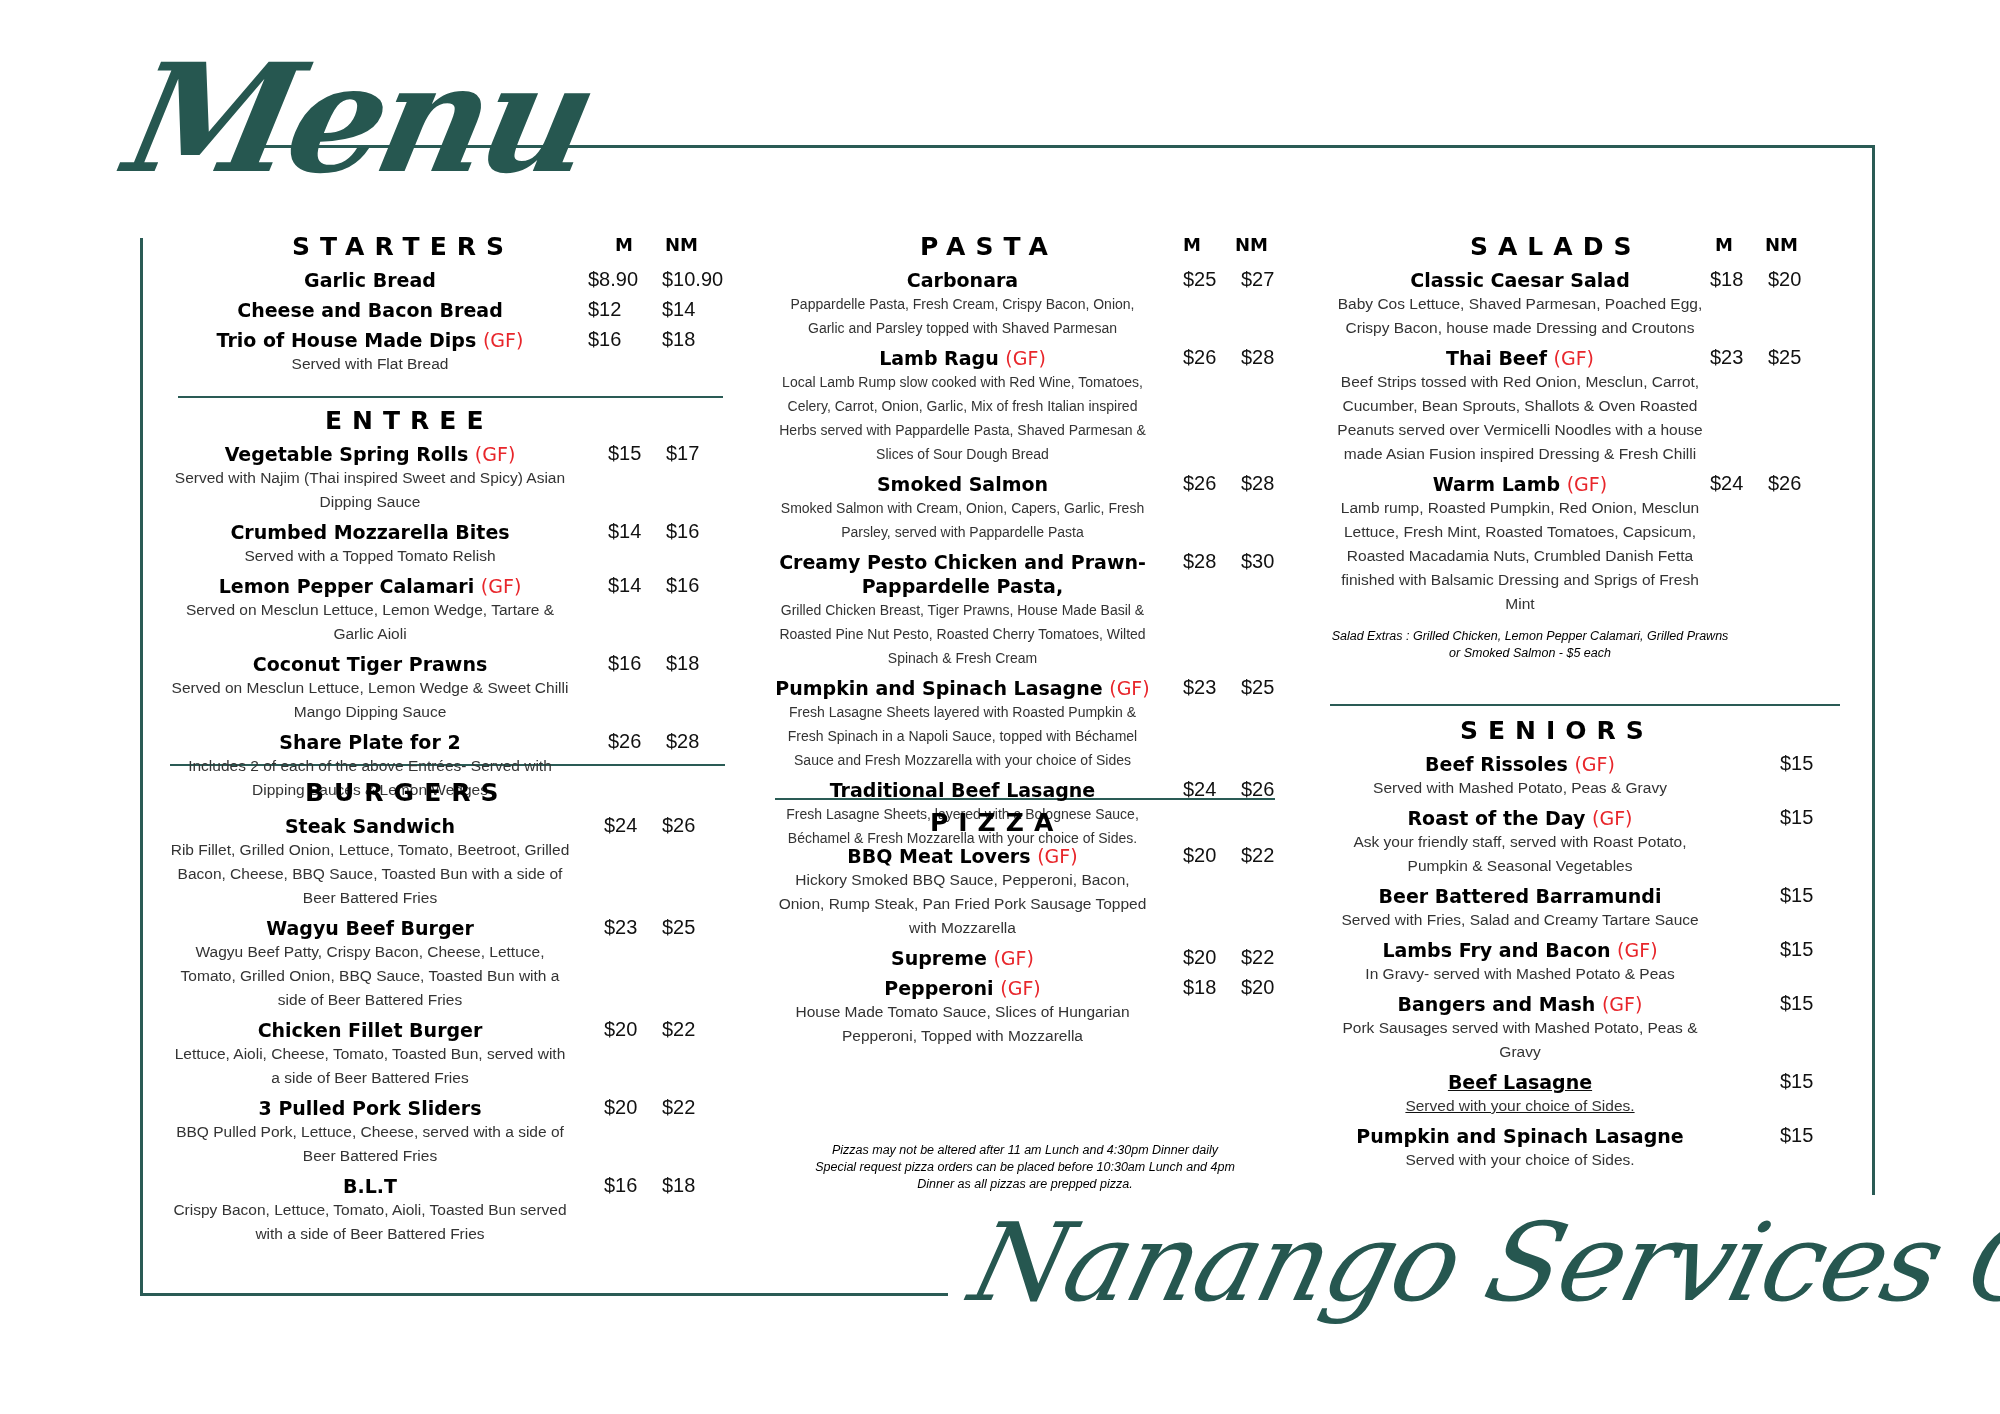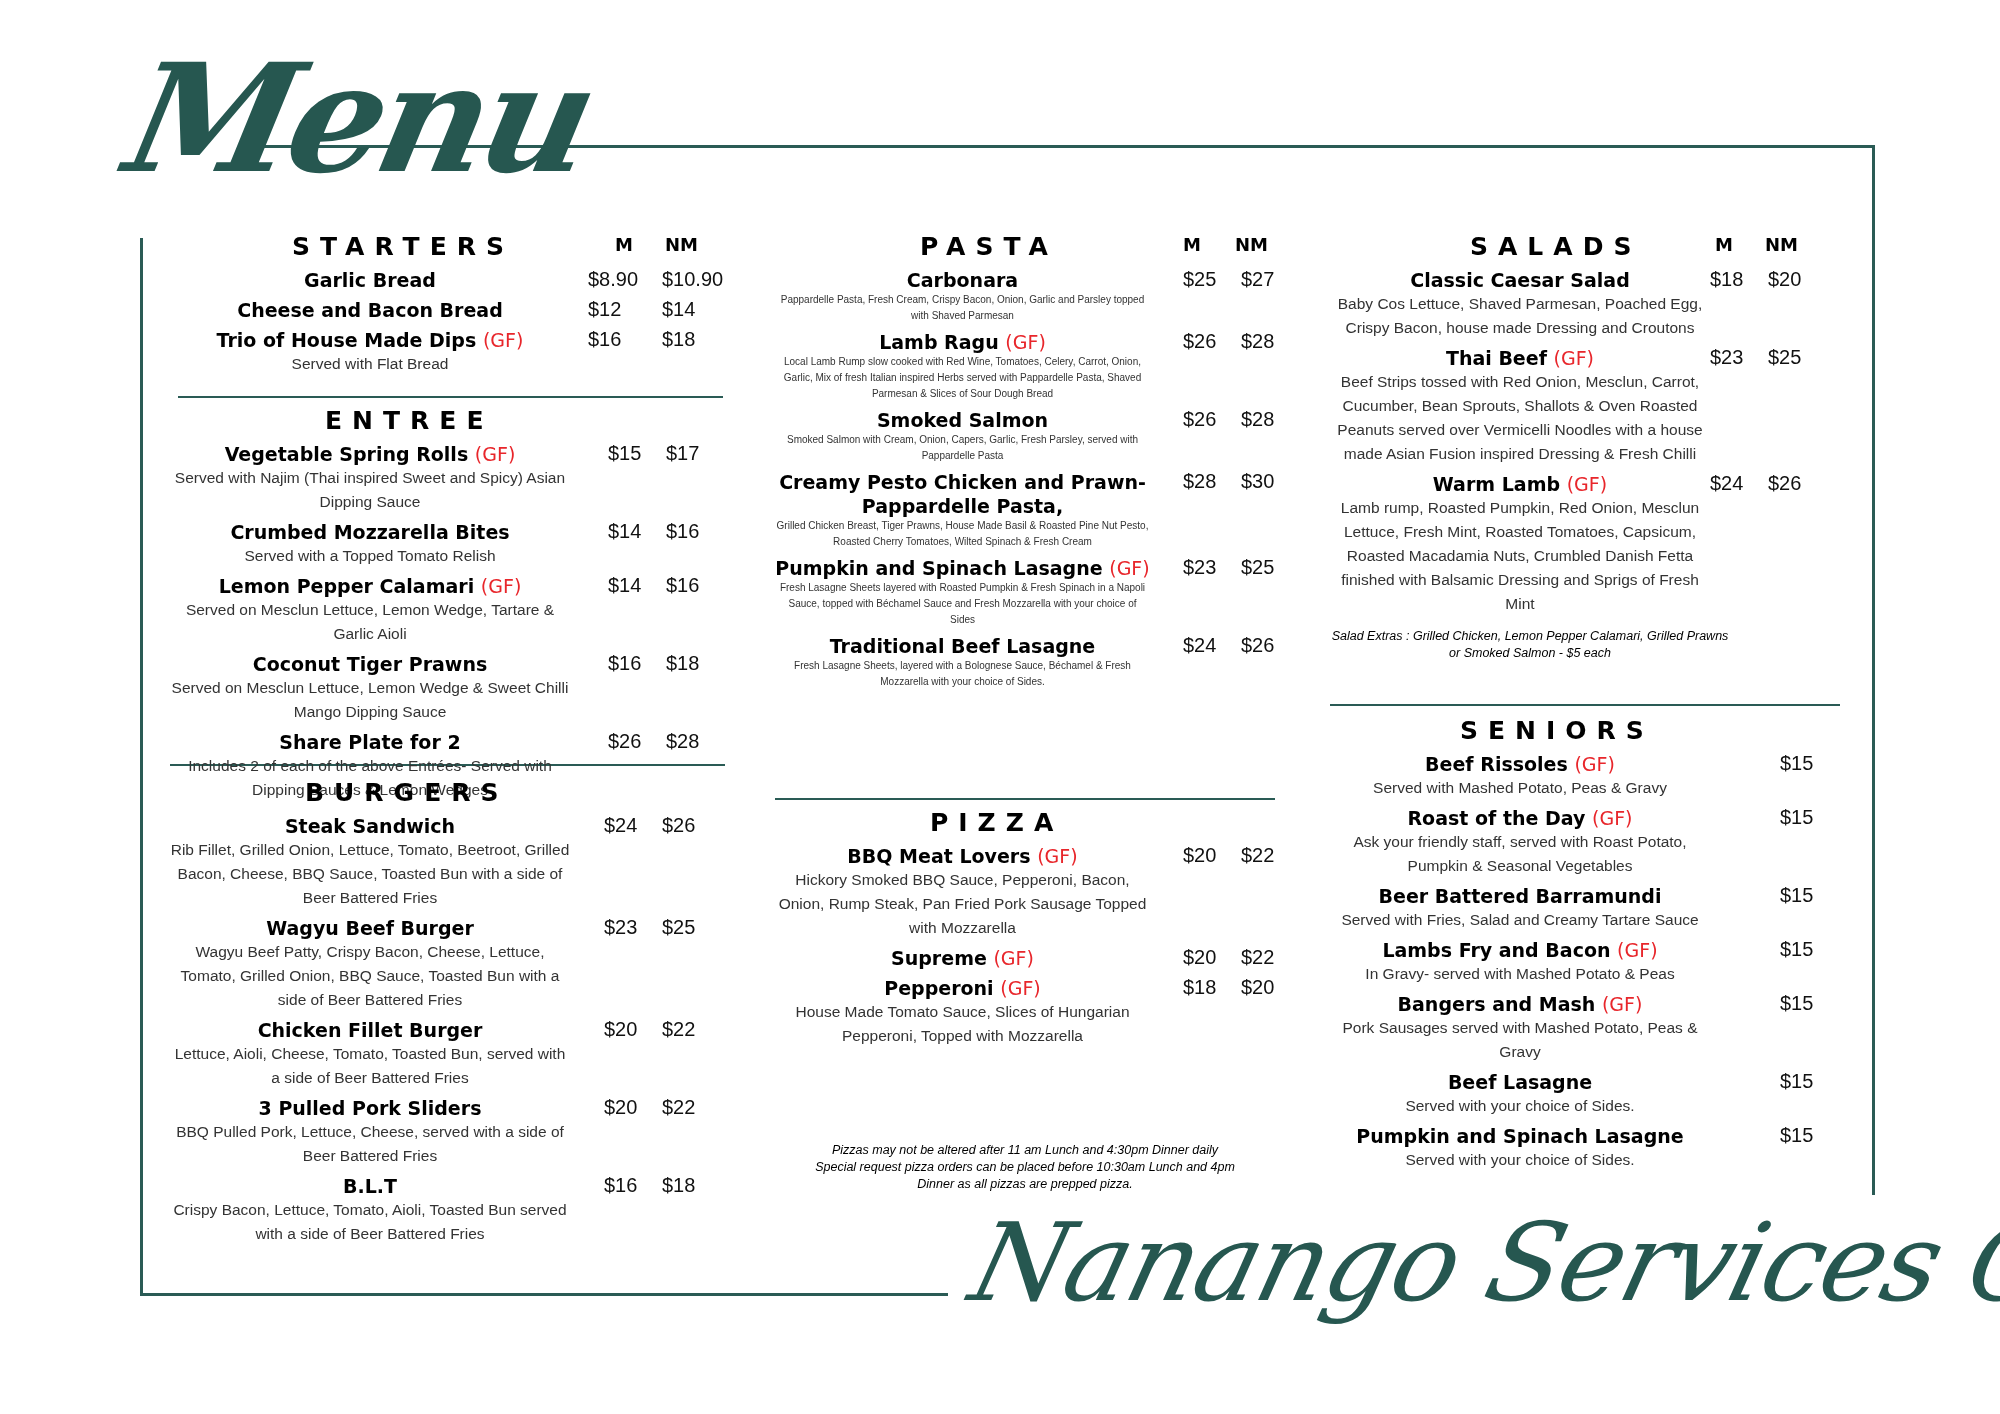--- a/index.html
+++ b/index.html
@@ -18,21 +18,21 @@
   .col3 { left:1330px; top:232px; width:520px; }
 
   .sec-head { position:relative; height:36px; }
   .sec-title { position:absolute; top:0; font-weight:bold; font-size:25px; letter-spacing:10px; color:#000; text-align:center; }
   .col-lbl { position:absolute; top:2px; font-weight:bold; font-size:18px; color:#000; }
 
   .item { position:relative; text-align:center; }
   .item-name { font-family:"DejaVu Sans", sans-serif; font-weight:bold; font-size:19px; color:#000; line-height:24px; }
   .gf { color:#e8262b; font-weight:normal; }
   .item-desc { font-family:"Liberation Sans", sans-serif; font-size:15.5px; color:#333; line-height:24px; }
-  .item-desc.tight { line-height:16px; font-size:10px; }
+  .item-desc.tight { line-height:24px; font-size:14px; }
   .price { position:absolute; top:0; font-family:"Liberation Sans", sans-serif; font-size:20px; color:#111; }
   .note { font-family:"Liberation Sans", sans-serif; font-style:italic; font-size:12.5px; color:#000; text-align:center; line-height:17px; }
   .rule { height:2px; background:#2a5b55; }
 </style>
 </head>
 <body>
 
 <div class="frame-top"></div>
 <div class="frame-right"></div>
 <div class="frame-left"></div>
@@ -266,21 +266,21 @@
       <div class="item" style="width: 380px; margin-bottom: 6px;">
         <div class="item-name"><span>Lambs Fry and Bacon</span> <span class="gf">(GF)</span></div>
         <div class="item-desc">In Gravy- served with Mashed Potato &amp; Peas</div>
         <div class="price" style="left: 450px;">$15</div>
       </div>
       <div class="item" style="width: 380px; margin-bottom: 6px;">
         <div class="item-name"><span>Bangers and Mash</span> <span class="gf">(GF)</span></div>
         <div class="item-desc">Pork Sausages served with Mashed Potato, Peas &amp; Gravy</div>
         <div class="price" style="left: 450px;">$15</div>
       </div>
-      <div class="item" style="width: 380px; margin-bottom: 6px;">
+      <div class="item" style="width: 380px; margin-bottom: 6px; text-decoration: underline;">
         <div class="item-name"><span>Beef Lasagne</span></div>
         <div class="item-desc">Served with your choice of Sides.</div>
         <div class="price" style="left: 450px;">$15</div>
       </div>
       <div class="item" style="width: 380px; margin-bottom: 6px;">
         <div class="item-name"><span>Pumpkin and Spinach Lasagne</span></div>
         <div class="item-desc">Served with your choice of Sides.</div>
         <div class="price" style="left: 450px;">$15</div>
       </div>
     </div>

